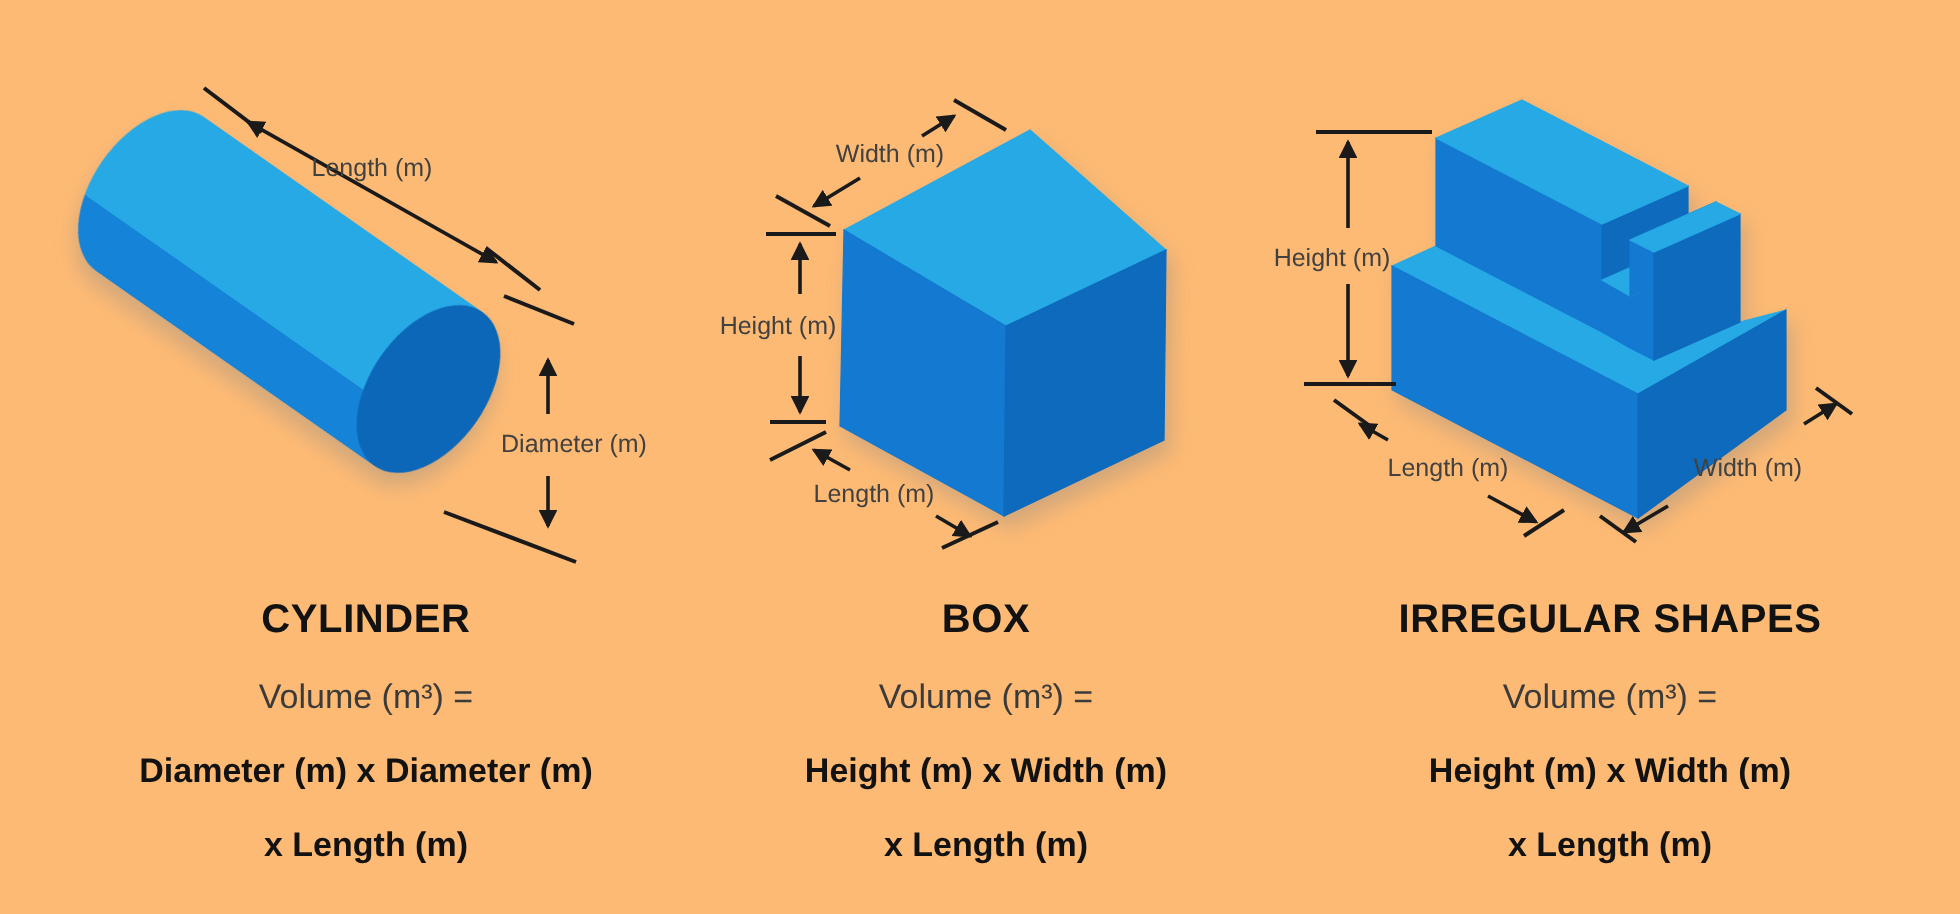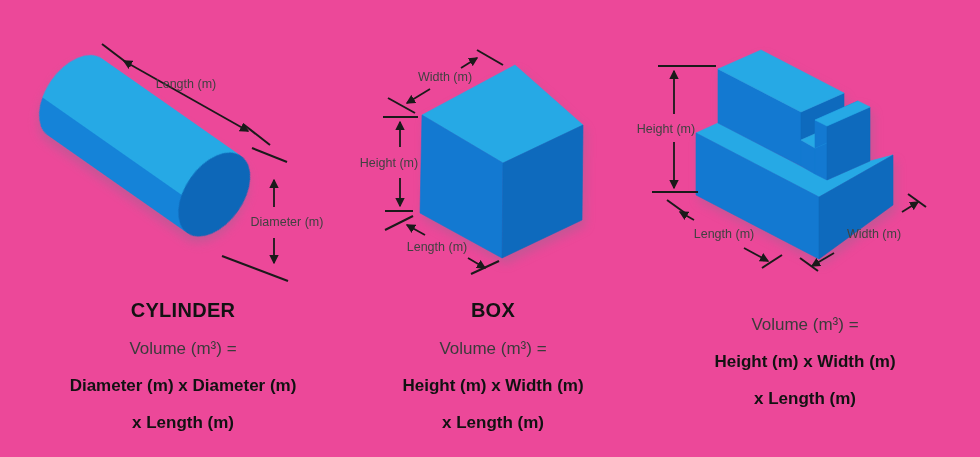--- a/index.html
+++ b/index.html
@@ -1,17 +1,17 @@
 <!DOCTYPE html>
 <html><head>
 <meta charset="utf-8">
 <style>
   html,body{margin:0;padding:0;background:#fff;width:980px;height:457px;overflow:hidden;
     font-family:"Liberation Sans",sans-serif;}
-  .stage{position:relative;width:980px;height:457px;background:#ec4899;}
+  .stage{position:relative;width:980px;height:457px;background:#fdba74;}
   svg text{font-family:"Liberation Sans",sans-serif;font-size:12.5px;fill:#414141;}
   .shape{filter:drop-shadow(3px 6px 5px rgba(100,120,140,.28));}
   .dimline{stroke:#1a1a1a;stroke-width:1.8;fill:none;}
   .tick{stroke:#1a1a1a;stroke-width:2;fill:none;}
   .caption{position:absolute;top:299px;width:300px;text-align:center;}
   .caption h2{margin:0 0 15px 0;font-size:20px;font-weight:700;color:#121212;letter-spacing:.3px;}
   .caption p{margin:14px;font-size:17px;line-height:23px;}
   .vol{color:#3b3b3b;font-weight:400;}
   .fbold{color:#121212;font-weight:700;}
 </style>
@@ -133,18 +133,19 @@
   </div>
 
   <div class="caption" style="left:343px">
     <h2>BOX</h2>
     <p class="vol">Volume (m³) =</p>
     <p class="fbold">Height (m) x Width (m)</p>
     <p class="fbold">x Length (m)</p>
   </div>
 
   <div class="caption" style="left:655px">
+    <h2>IRREGULAR SHAPES</h2>
     <p class="vol">Volume (m³) =</p>
     <p class="fbold">Height (m) x Width (m)</p>
     <p class="fbold">x Length (m)</p>
   </div>
 
 </div>
 
 </body></html>

